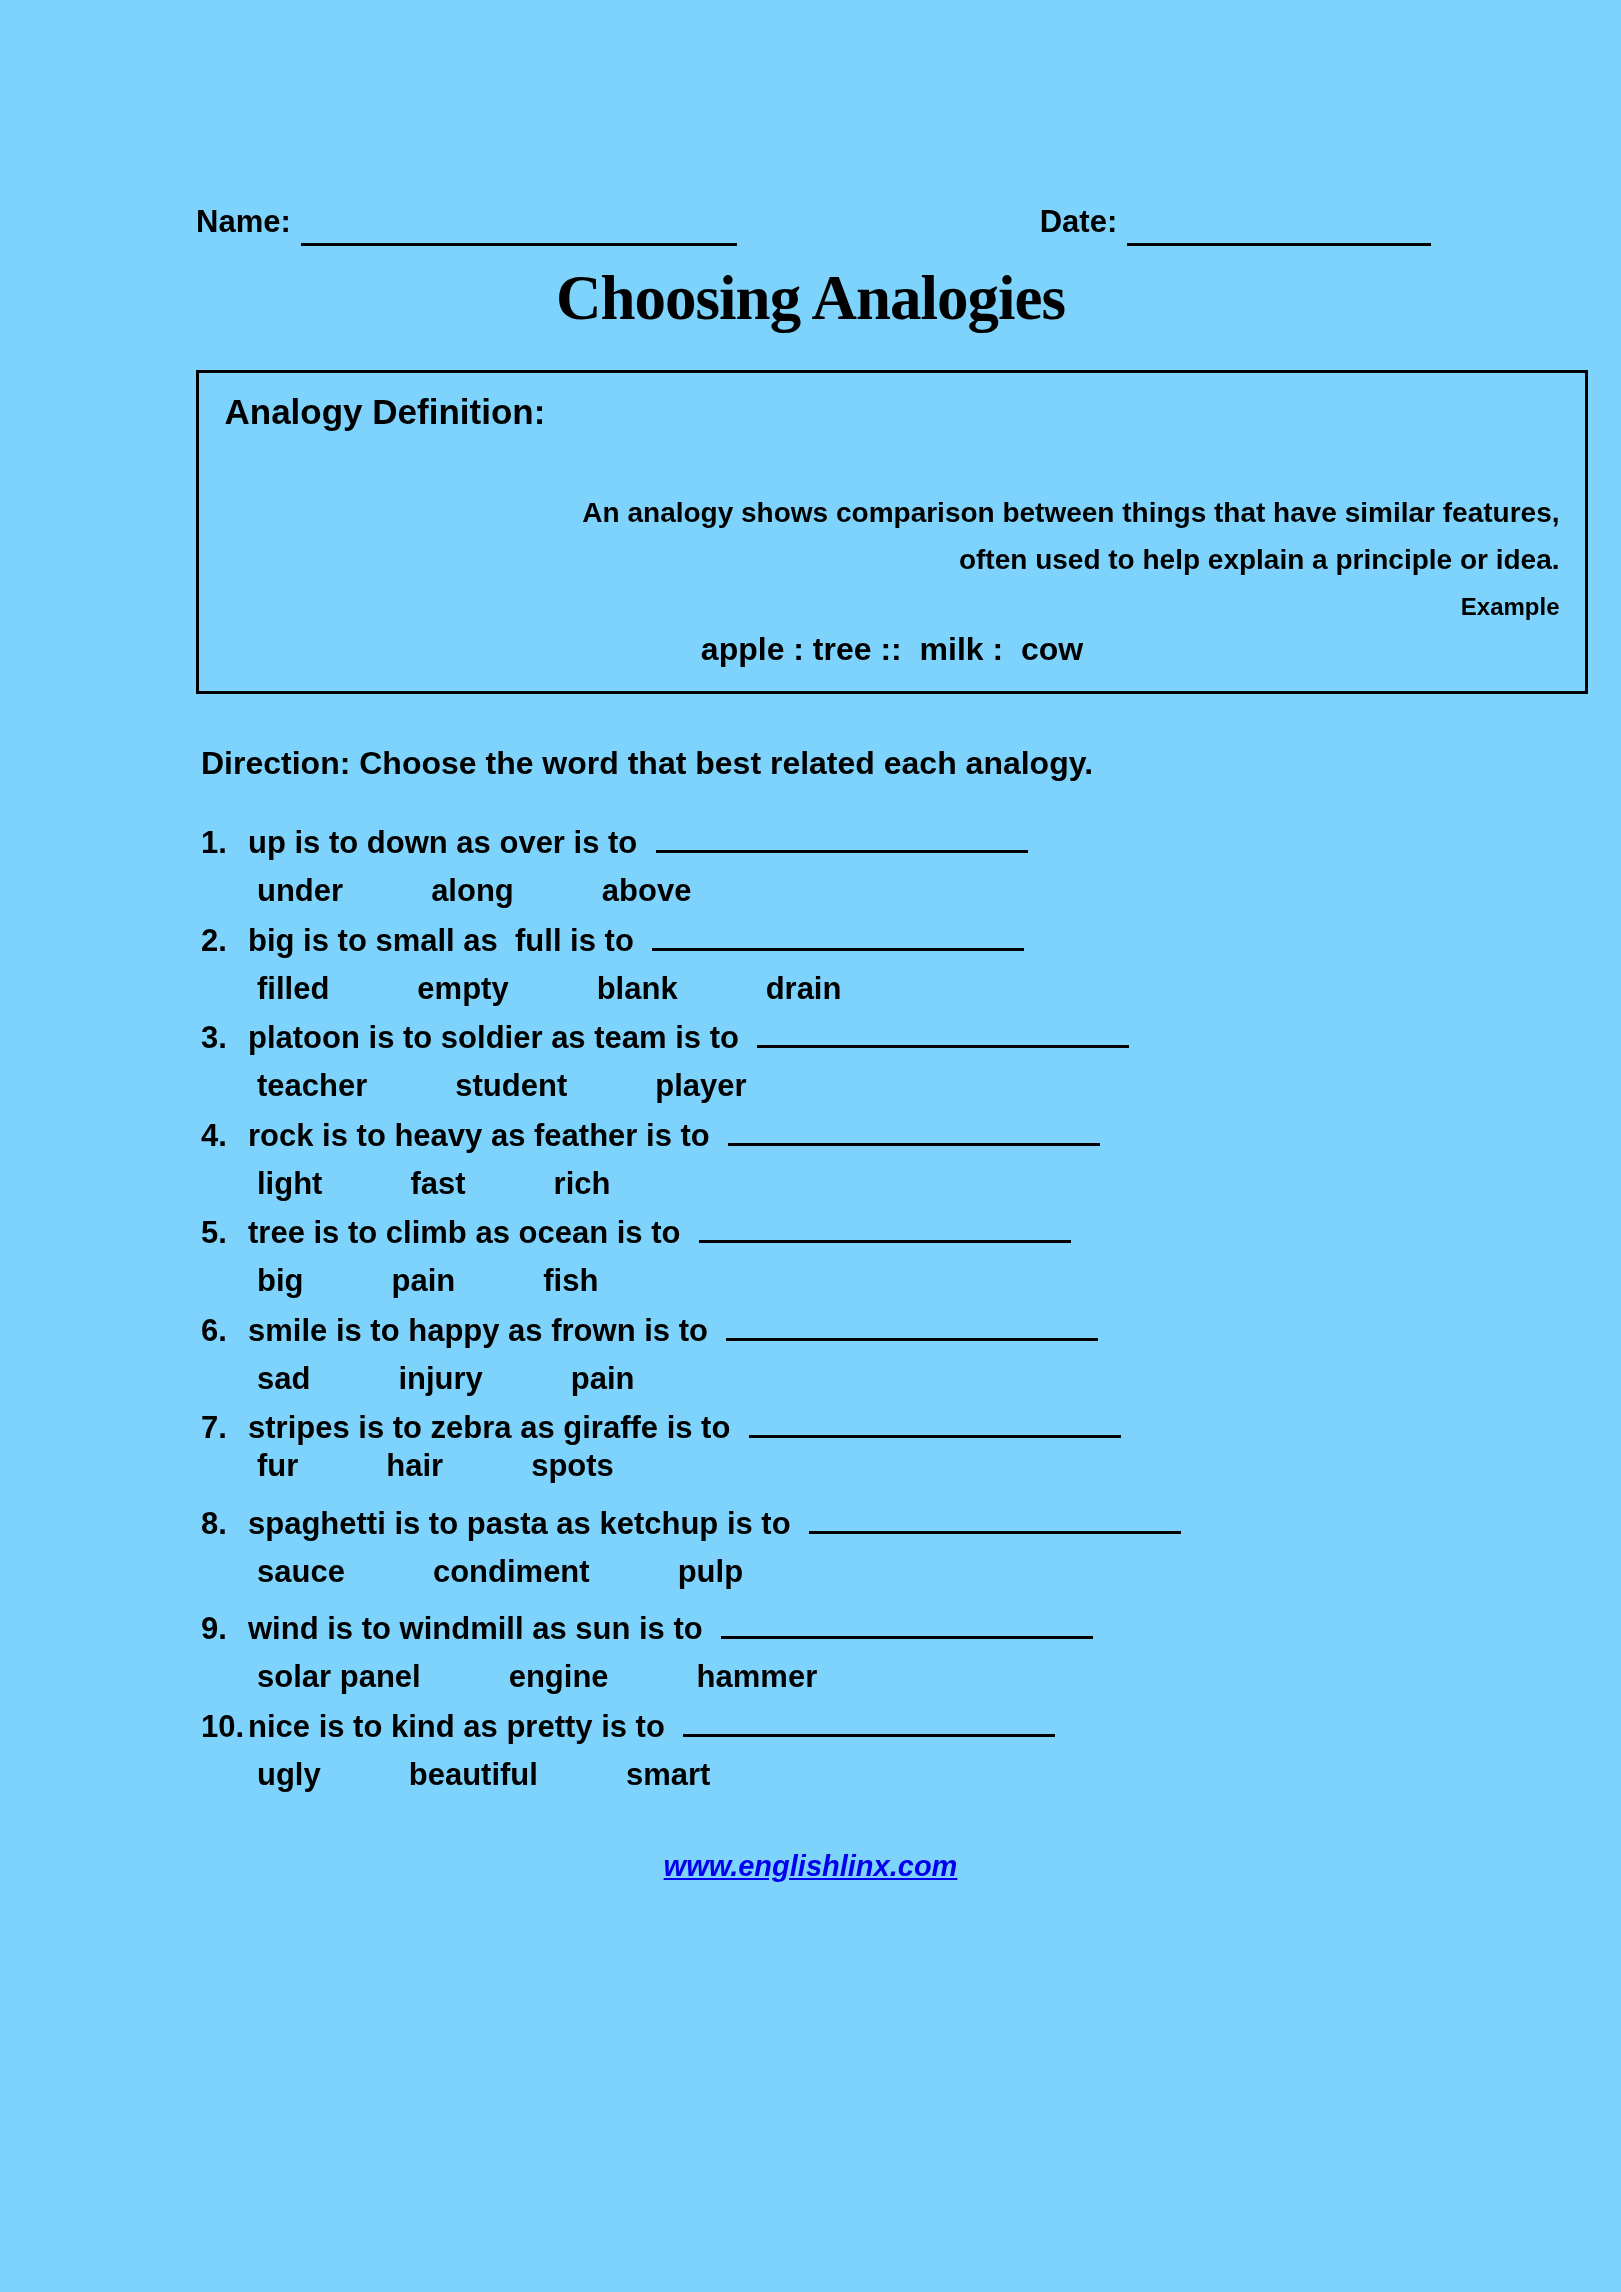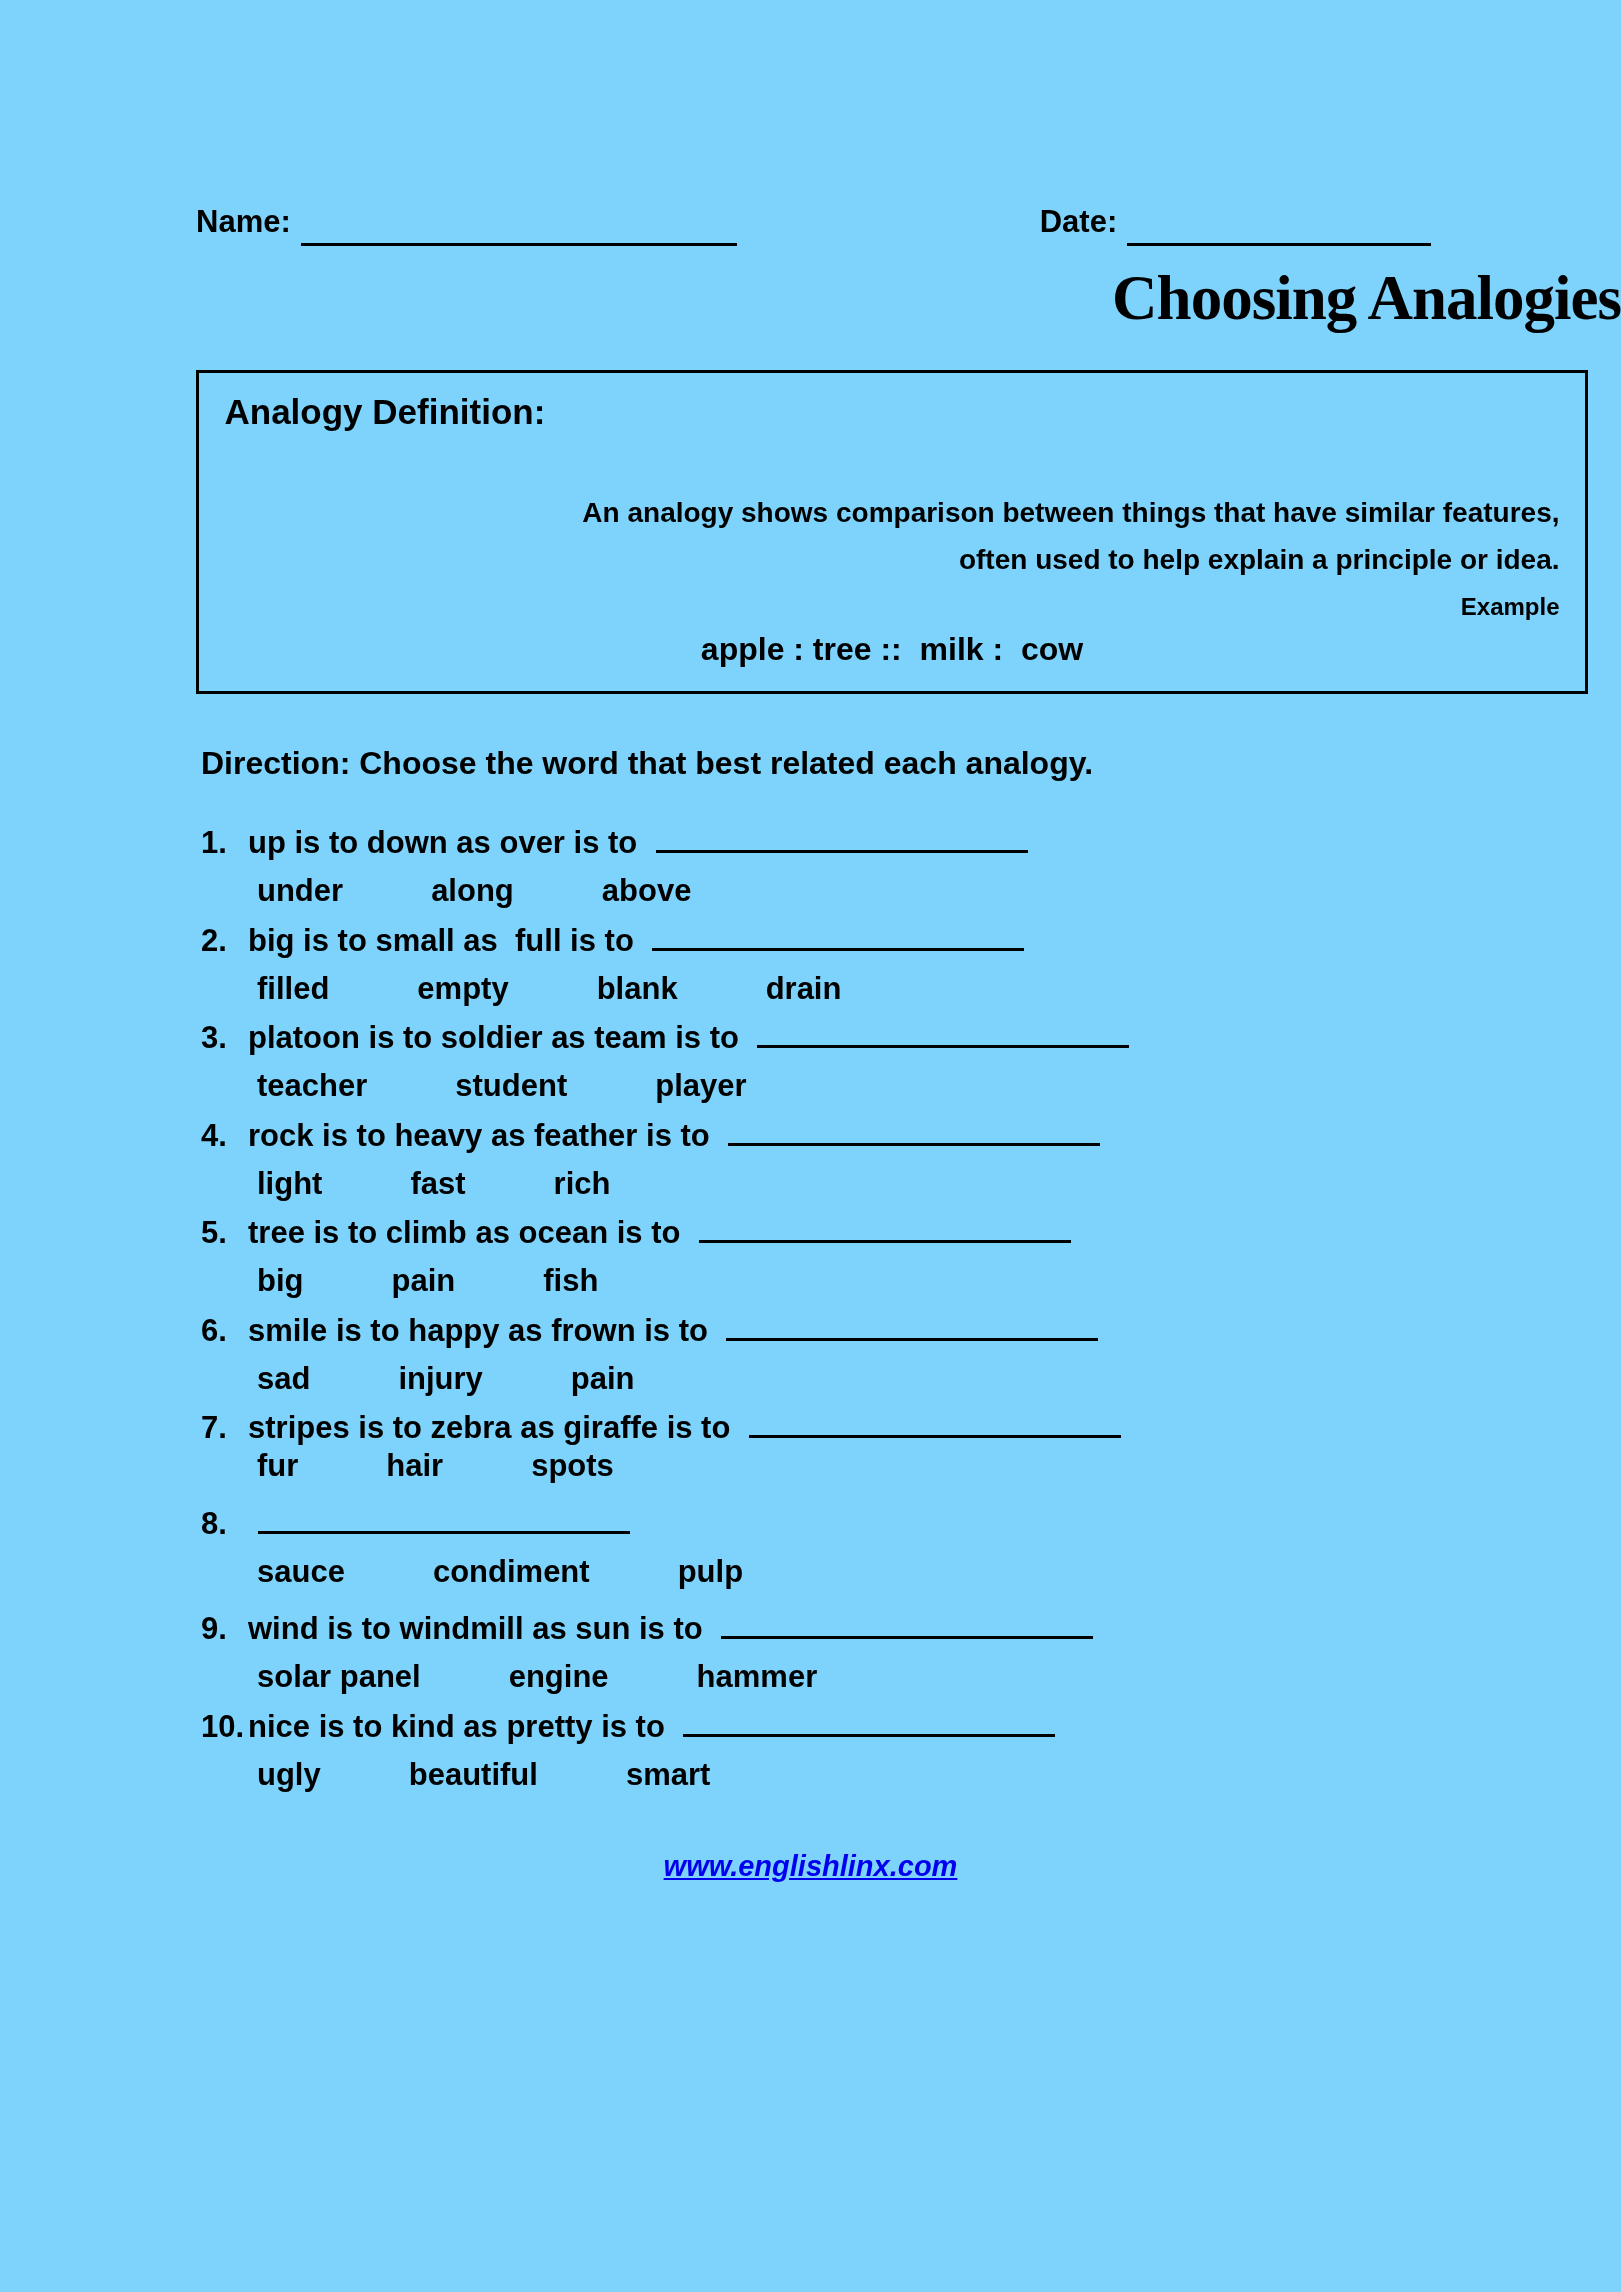--- a/index.html
+++ b/index.html
@@ -24,21 +24,21 @@
   .blank {
     display:inline-block;
     border-bottom:3.9px solid #000000;
     margin-left:9.8px; margin-bottom:-5.9px;
   }
   .name-blank { width:436px; }
   .date-blank { width:304px; }
   
   .title {
     margin-top:21.6px;
-    text-align:right;
+    text-align:center;
     font-family:"Liberation Serif", serif;
     font-weight:700;
     font-size:63px;
     letter-spacing:-1px;
   }
   
   .def-box {
     margin:35px auto 0 196px;
     width:1392px;
     border:3.9px solid #000000;
@@ -197,20 +197,21 @@
       <div class="options">
         <span class="option">fur</span>
         <span class="option">hair</span>
         <span class="option">spots</span>
       </div>
     </li>
 
     <li class="question-block extra-gap">
       <div class="qline">
         <span class="qnum">8.</span>
+        <span class="qtext">spaghetti is to pasta as ketchup is to </span>
         <span class="blank q-blank"></span>
       </div>
       <div class="options">
         <span class="option">sauce</span>
         <span class="option">condiment</span>
         <span class="option">pulp</span>
       </div>
     </li>
 
     <li class="question-block extra-gap">

